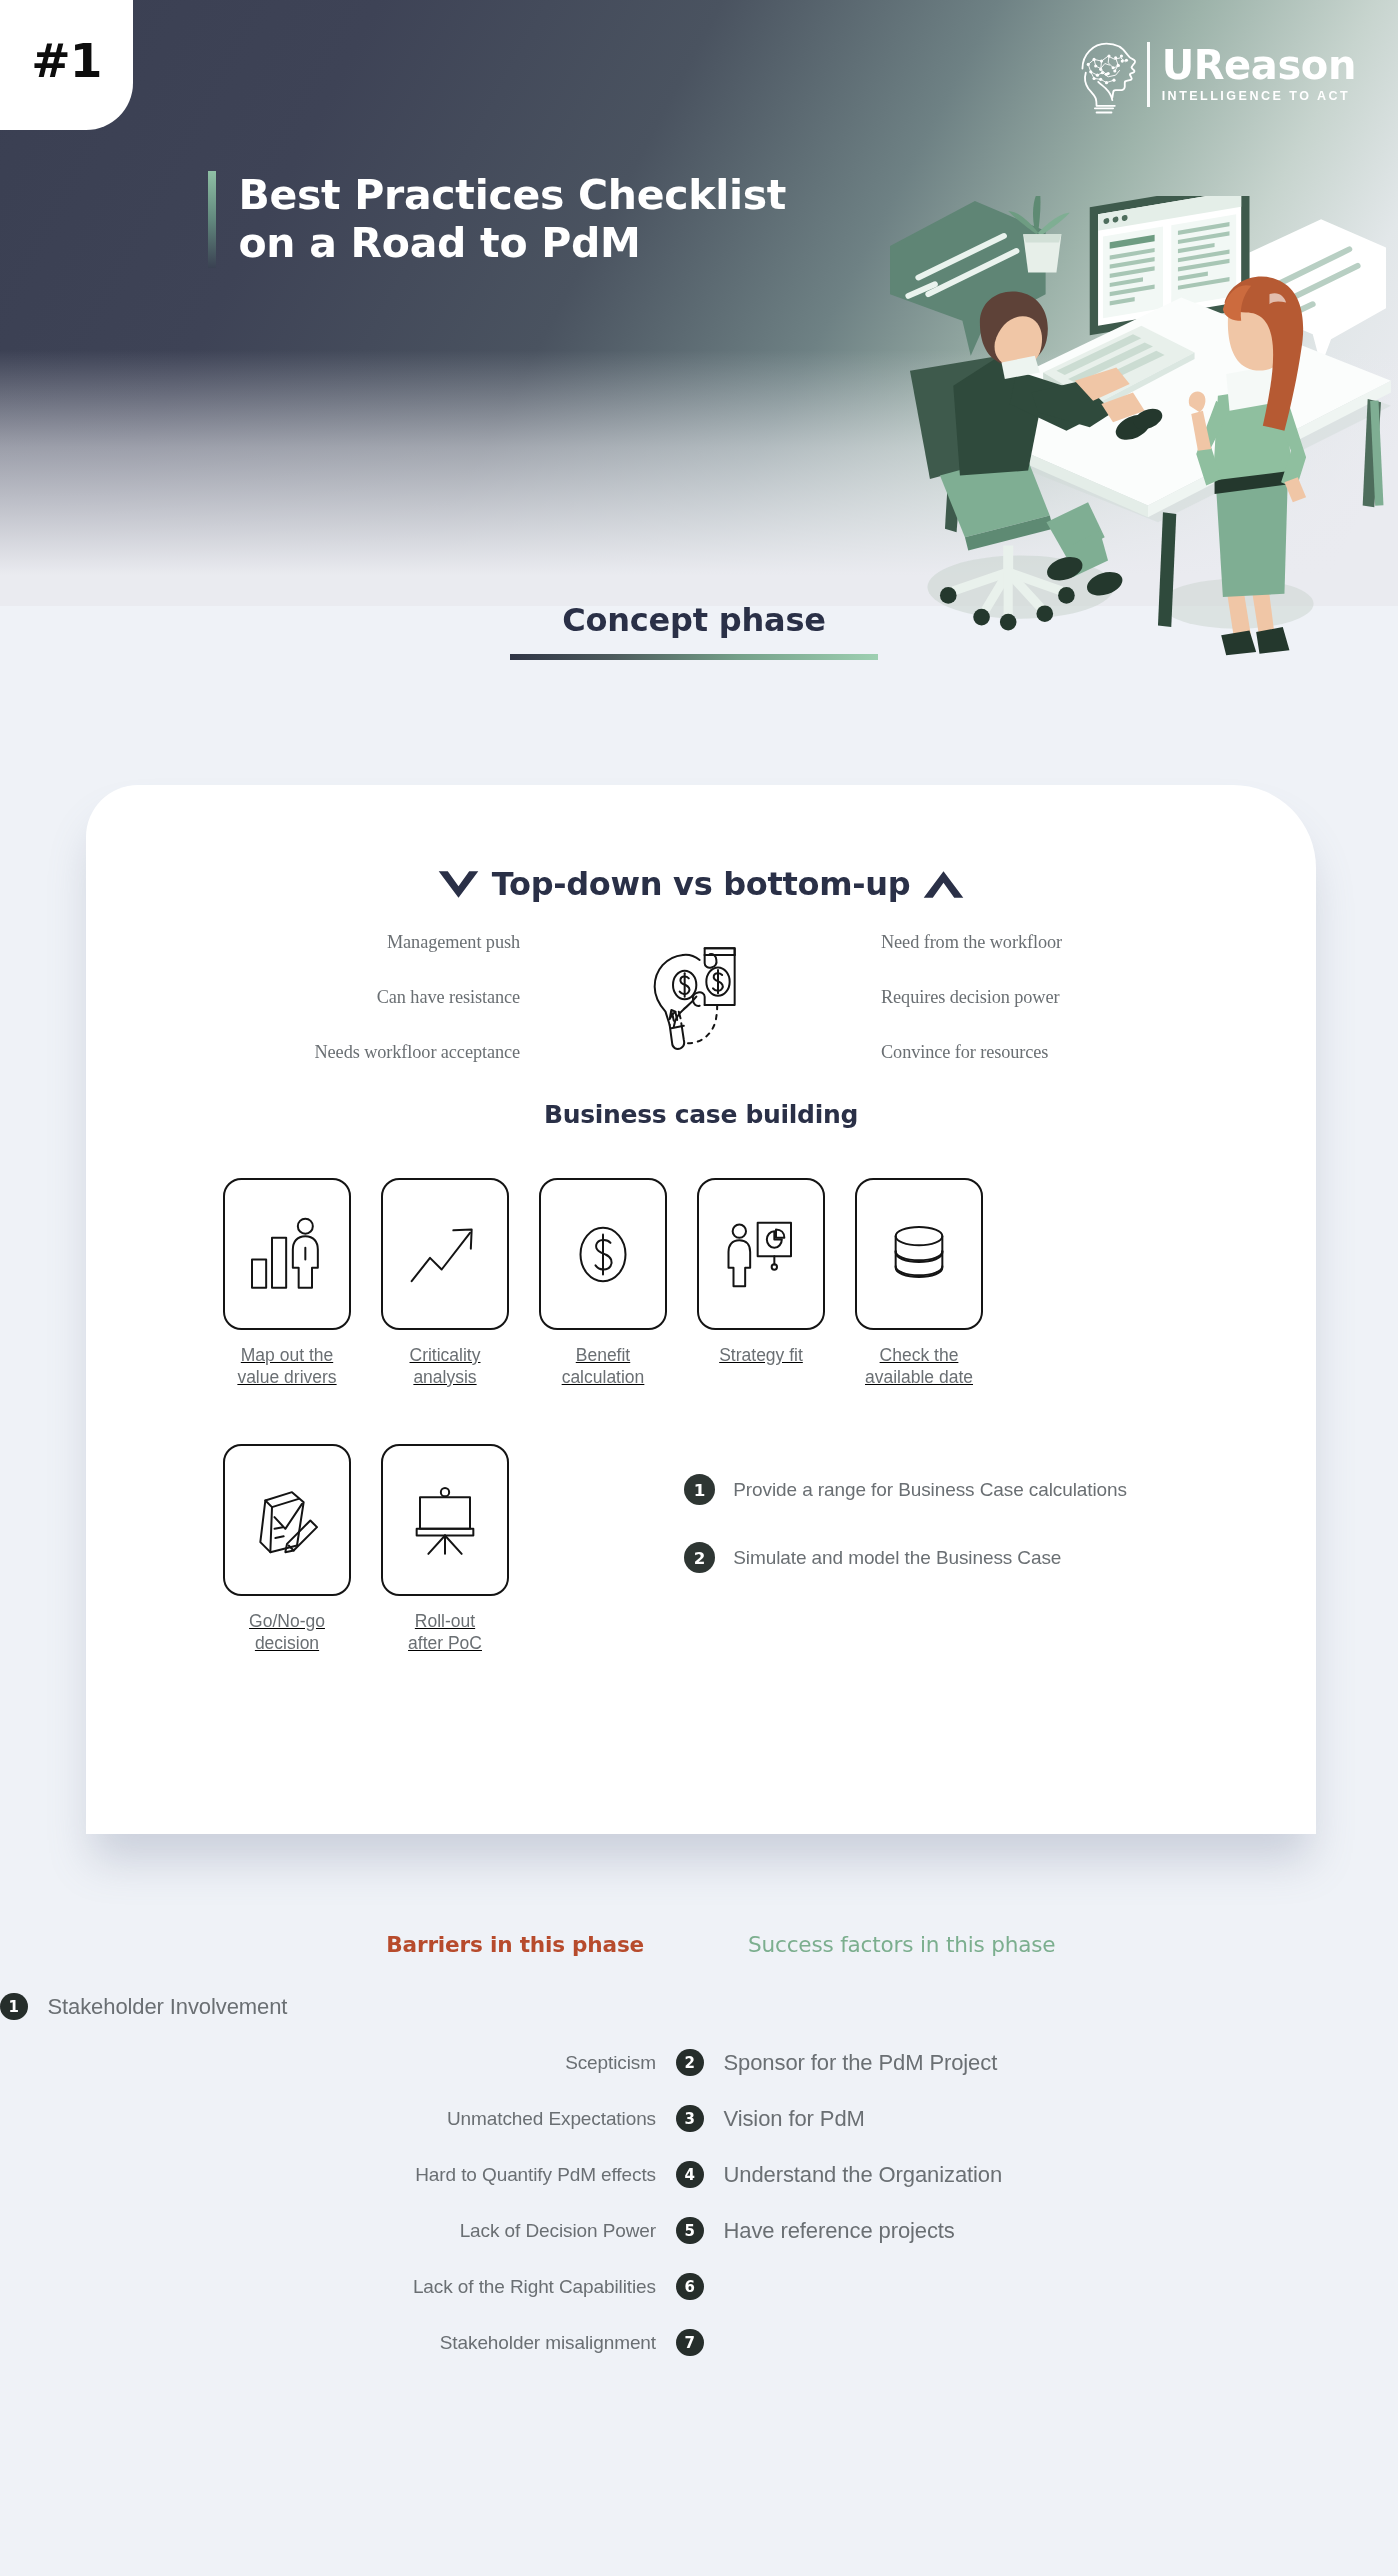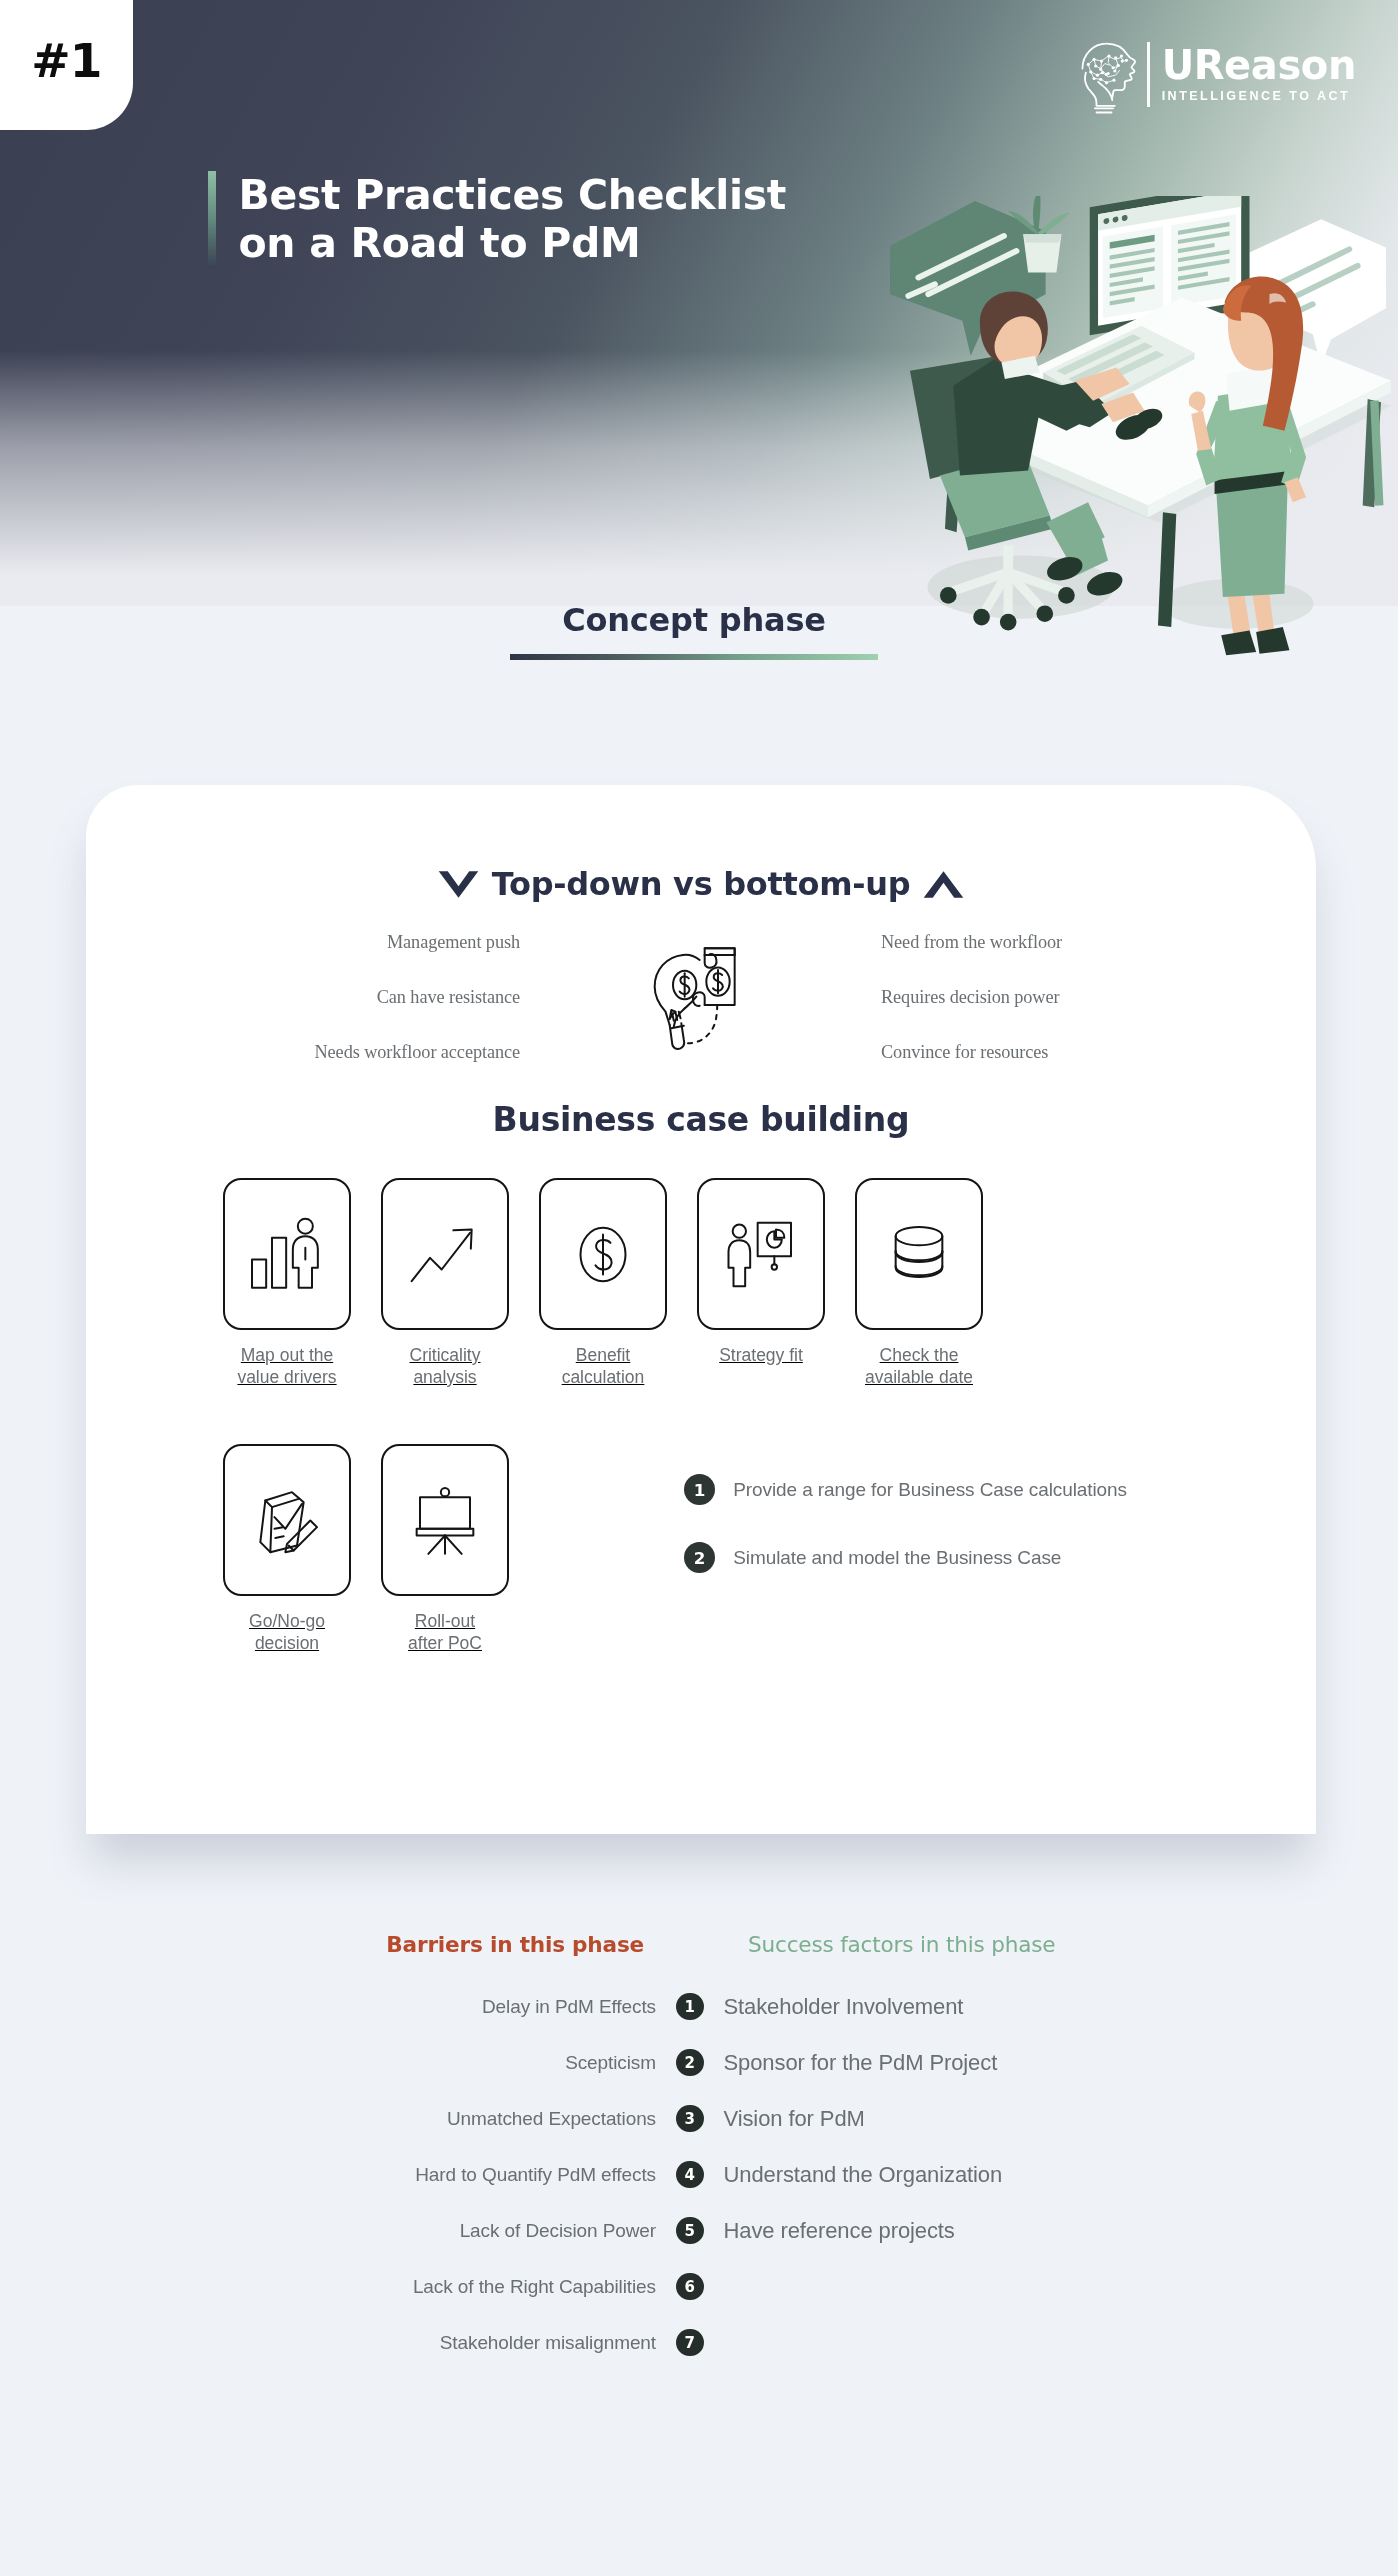--- a/index.html
+++ b/index.html
@@ -205,21 +205,21 @@
     justify-content: center;
   }
 
   .bc-title {
     position: absolute;
     left: 0; top: 315px;
     width: 1230px;
     text-align: center;
     font-family: "DejaVu Sans", sans-serif;
     font-weight: 700;
-    font-size: 33px;
+    font-size: 25px;
     color: #2A3047;
     letter-spacing: -0.3px;
   }
 
   .icon-row {
     position: absolute;
     display: flex;
     gap: 30px;
   }
   .icon-row-1 { left: 137px; top: 393px; }
@@ -768,21 +768,20 @@
 </div>
 
 <div class="bottom">
   <div class="bottom-heads">
     <div class="head-barriers">Barriers in this phase</div>
     <div class="head-success">Success factors in this phase</div>
   </div>
 
   <div class="bottom-rows">
     <div class="brow">
-      <div class="brow-left">Delay in PdM Effects</div>
       <div class="brow-badge">1</div>
       <div class="brow-right">Stakeholder Involvement</div>
     </div>
     <div class="brow">
       <div class="brow-left">Scepticism</div>
       <div class="brow-badge">2</div>
       <div class="brow-right">Sponsor for the PdM Project</div>
     </div>
     <div class="brow">
       <div class="brow-left">Unmatched Expectations</div>

